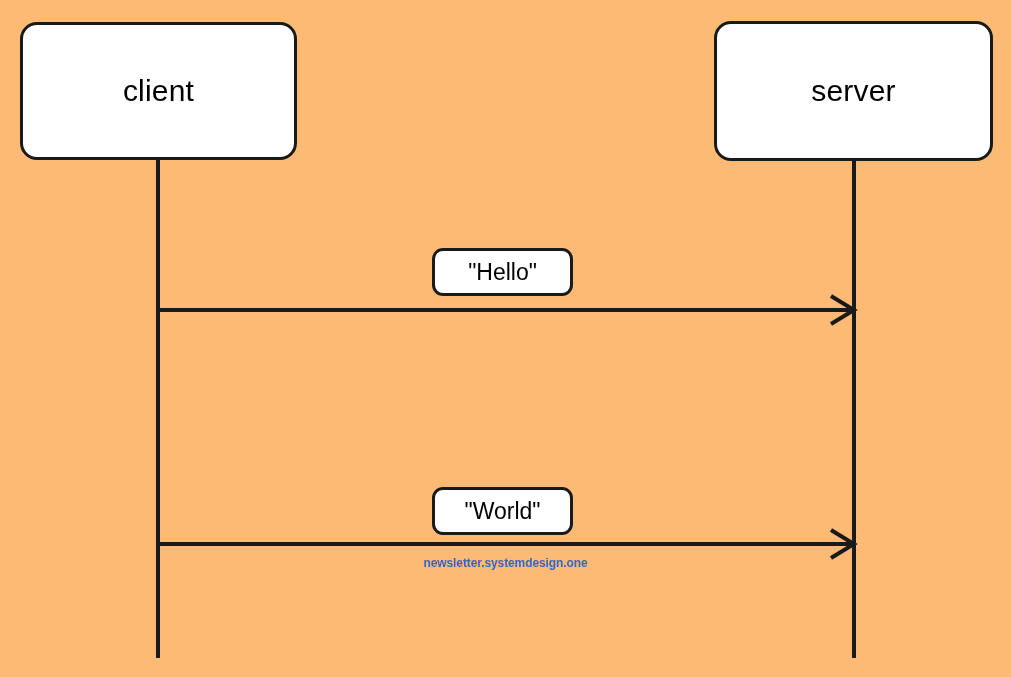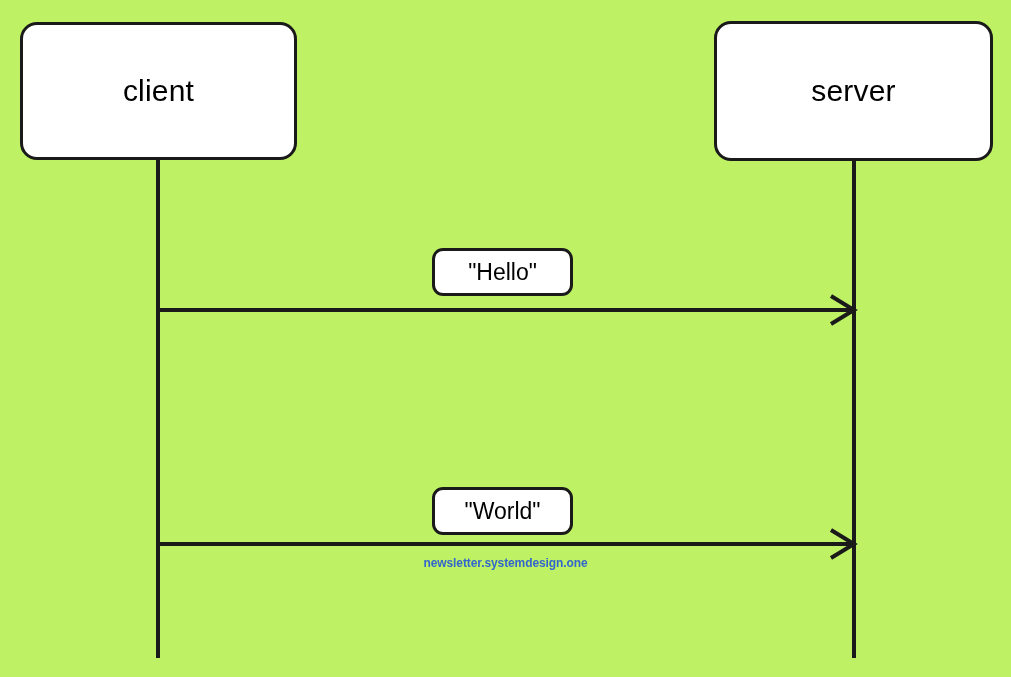--- a/index.html
+++ b/index.html
@@ -9,21 +9,21 @@
     background: #ffffff;
   }
   body {
     font-family: "Liberation Sans", sans-serif;
     -webkit-font-smoothing: antialiased;
   }
   #canvas {
     position: relative;
     width: 1011px;
     height: 677px;
-    background: #bef264;
+    background: #fdba74;
     overflow: hidden;
   }
   
   .participant {
     position: absolute;
     box-sizing: border-box;
     background: #ffffff;
     border: 3px solid #1a1a1a;
     border-radius: 17px;
     display: flex;

